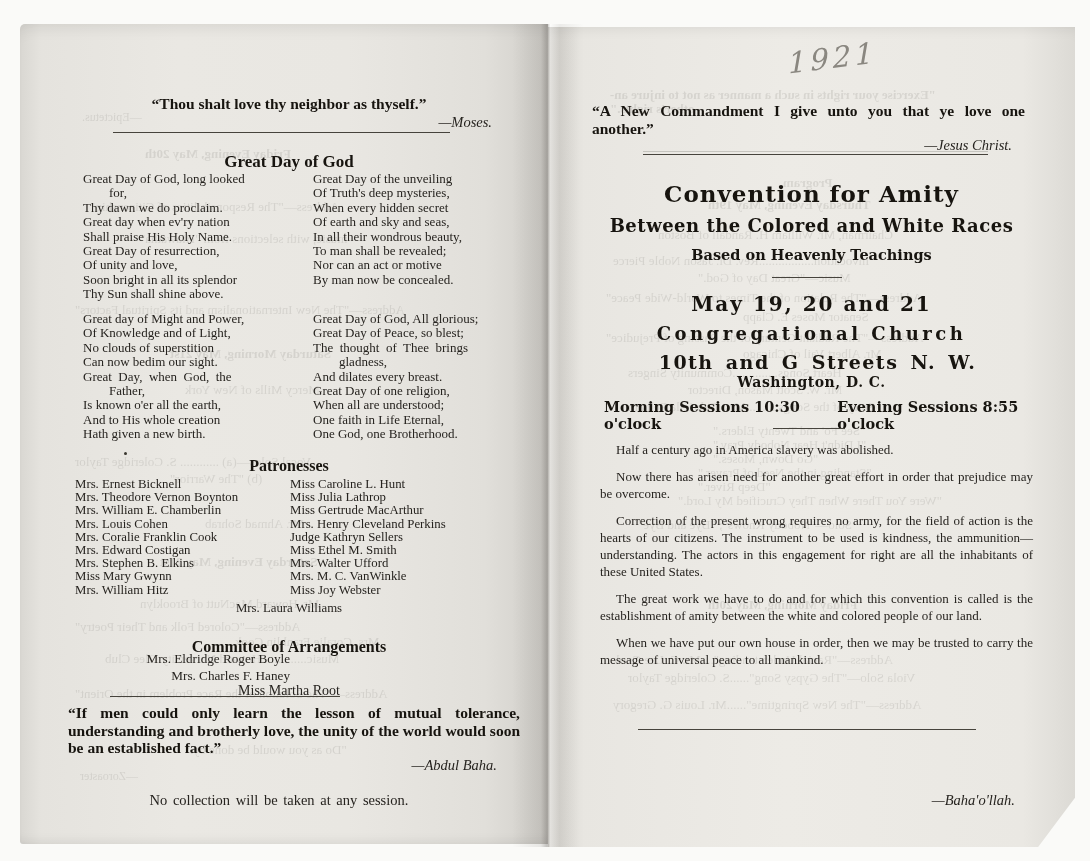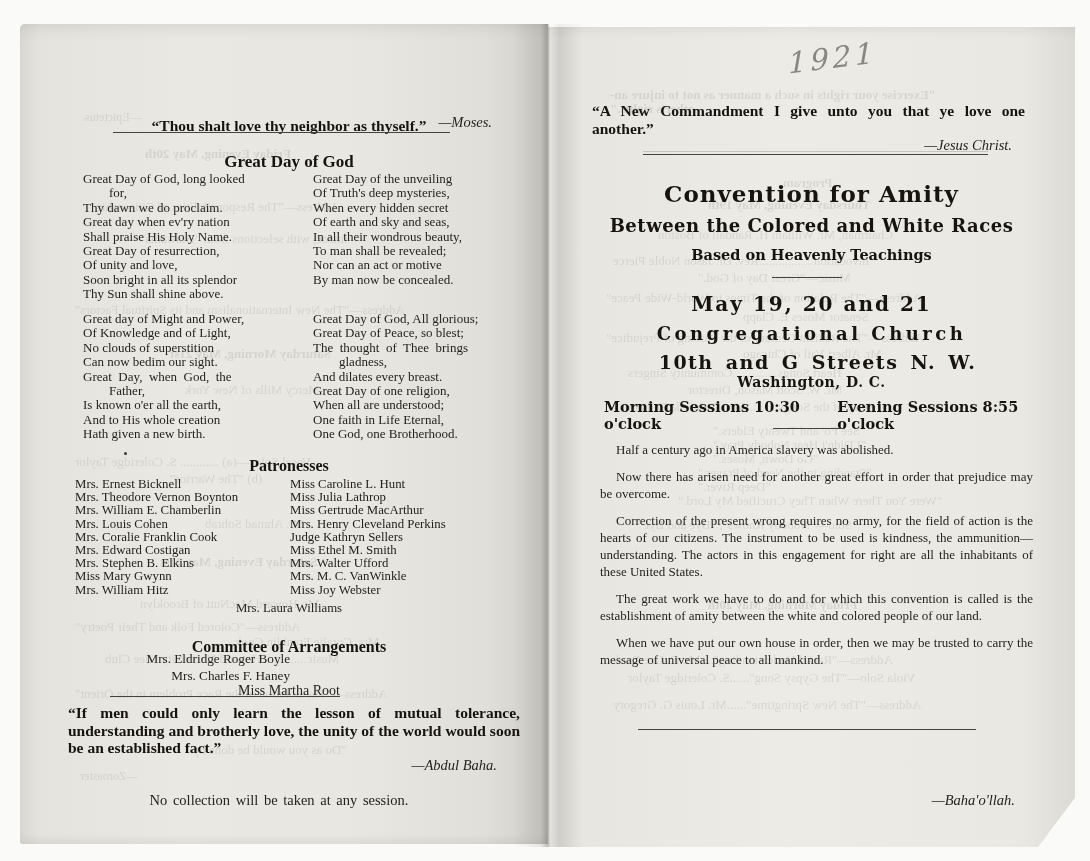--- a/index.html
+++ b/index.html
@@ -52,21 +52,21 @@
   }
   .dot-artifact{width:3px;height:3px;border-radius:50%;background:#3a372f;}
 </style>
 </head>
 <body>
 
 <div>
 
   <section class="page" id="left-page">
 
-    <div class="abs center q-text" style="left:45px;right:35px;top:71px;margin-top:22px;">“Thou shalt love thy neighbor as thyself.”</div>
+    <div class="abs center q-text" style="left:45px;right:35px;top:71px;">“Thou shalt love thy neighbor as thyself.”</div>
     <div class="abs attrib" style="right:56px;top:90px;">—Moses.</div>
     <div class="abs rule" style="left:93px;top:108px;width:337px;"></div>
 
     <div class="abs center heading" style="left:45px;right:35px;top:128px;font-size:17px;">Great Day of God</div>
 
     <div class="abs two-col" style="left:63px;top:148px;right:8px;">
       <div class="hymn-col" style="width:230px;">Great Day of God, long looked
         for,
 Thy dawn we do proclaim.
 Great day when ev'ry nation

